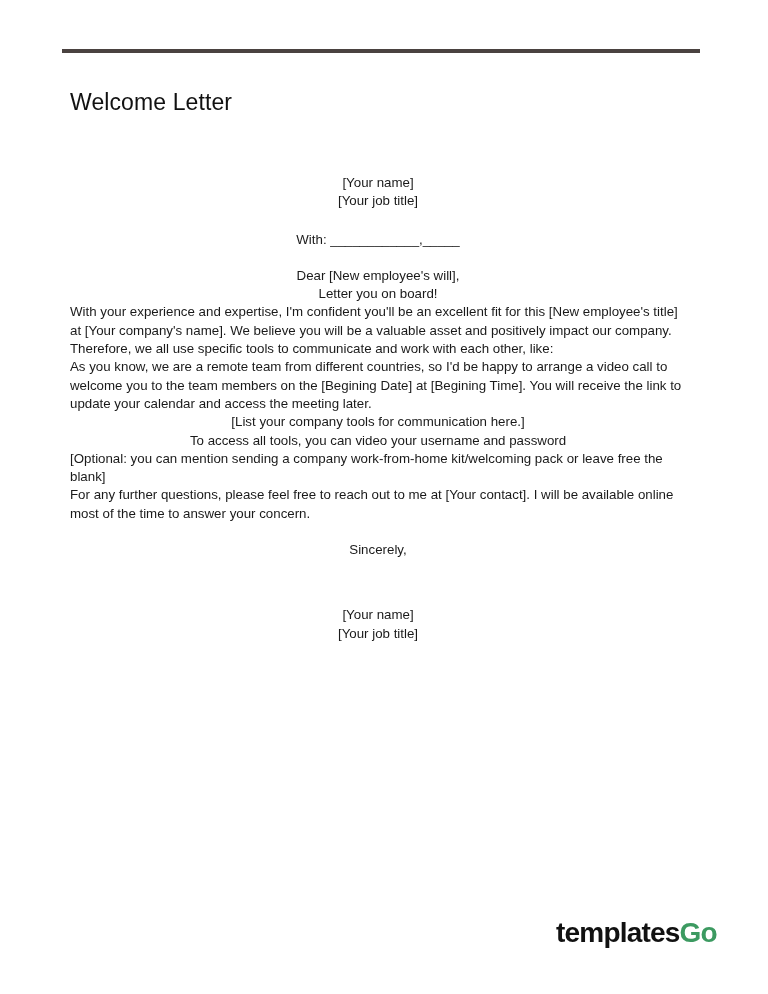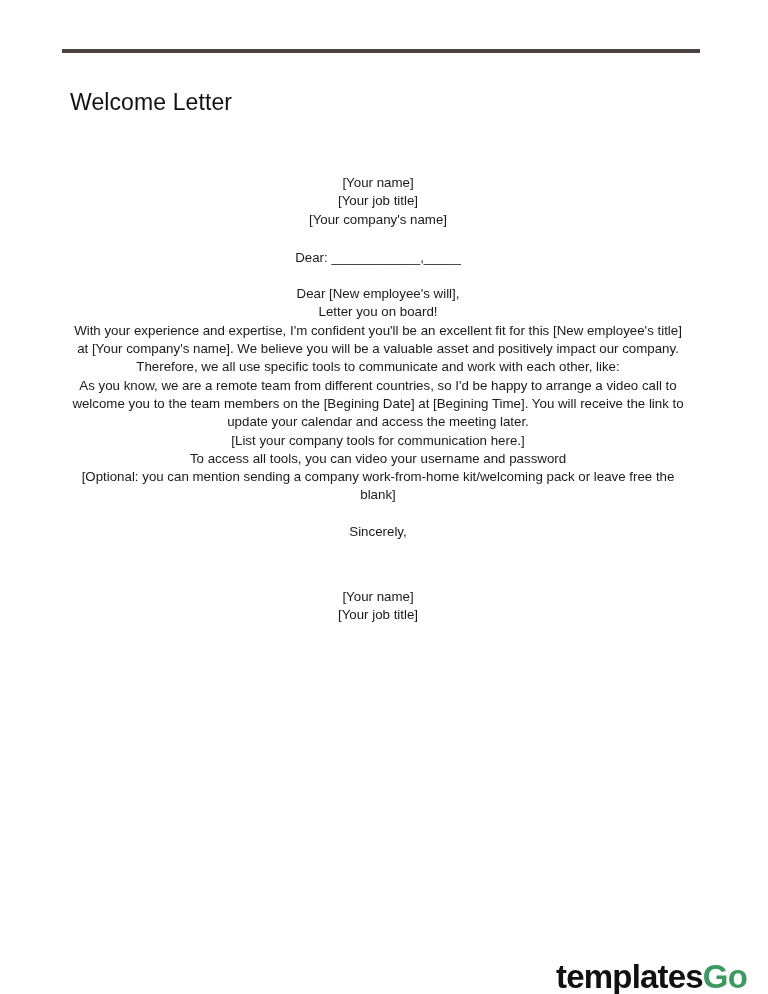--- a/index.html
+++ b/index.html
@@ -57,71 +57,70 @@
   }
   .line {
     margin: 0;
     padding: 0;
     white-space: pre-wrap;
     text-align: center;
   }
   .para {
     margin: 0;
     padding: 0;
-    text-align: center;
+    text-align: left;
   }
   .gap-18 { height: 18px; }
   .gap-20 { height: 20px; }
   .gap-47 { height: 47px; }
   
   .logo {
     position: absolute;
     left: 556px;
     top: 915px;
-    font-size: 33px;
+    font-size: 28px;
     line-height: 36px;
     font-weight: 700;
     letter-spacing: -0.8px;
     white-space: nowrap;
-    margin-top: 44px;
   }
   .logo .logo-main { color: #111111; }
   .logo .logo-accent { color: #3c9a61; }
 </style>
 </head>
 <body>
 
 <div class="page">
 
   <div class="top-rule" style="background: rgb(74, 66, 64);"></div>
 
   <div class="doc-title">Welcome Letter</div>
 
   <div class="body-wrap">
 
     <div class="block">
       <div class="line">[Your name]</div>
       <div class="line">[Your job title]</div>
-      <div class="line">[Your company's name]</div>
     </div>
 
     <div class="gap-20"></div>
 
-    <div class="line">Dear: ____________,_____</div>
+    <div class="line">With: ____________,_____</div>
 
     <div class="gap-18"></div>
 
     <div class="line">Dear [New employee's will],</div>
     <div class="line">Letter you on board!</div>
     <p class="para">With your experience and expertise, I'm confident you'll be an excellent fit for this [New employee's title] at [Your company's name]. We believe you will be a valuable asset and positively impact our company.</p>
     <p class="para">Therefore, we all use specific tools to communicate and work with each other, like:</p>
     <p class="para"> As you know, we are a remote team from different countries, so I'd be happy to arrange a video call to welcome you to the team members on the [Begining Date] at [Begining Time]. You will receive the link to update your calendar and access the meeting later.</p>
     <div class="line">[List your company tools for communication here.]</div>
     <div class="line">To access all tools, you can video your username and password</div>
     <p class="para">[Optional: you can mention sending a company work-from-home kit/welcoming pack or leave free the blank]</p>
+    <p class="para">For any further questions, please feel free to reach out to me at [Your contact]. I will be available online most of the time to answer your concern.</p>
 
     <div class="gap-18"></div>
 
     <div class="line">Sincerely,</div>
 
     <div class="gap-47"></div>
 
     <div class="block">
       <div class="line">[Your name]</div>
       <div class="line">[Your job title]</div>

